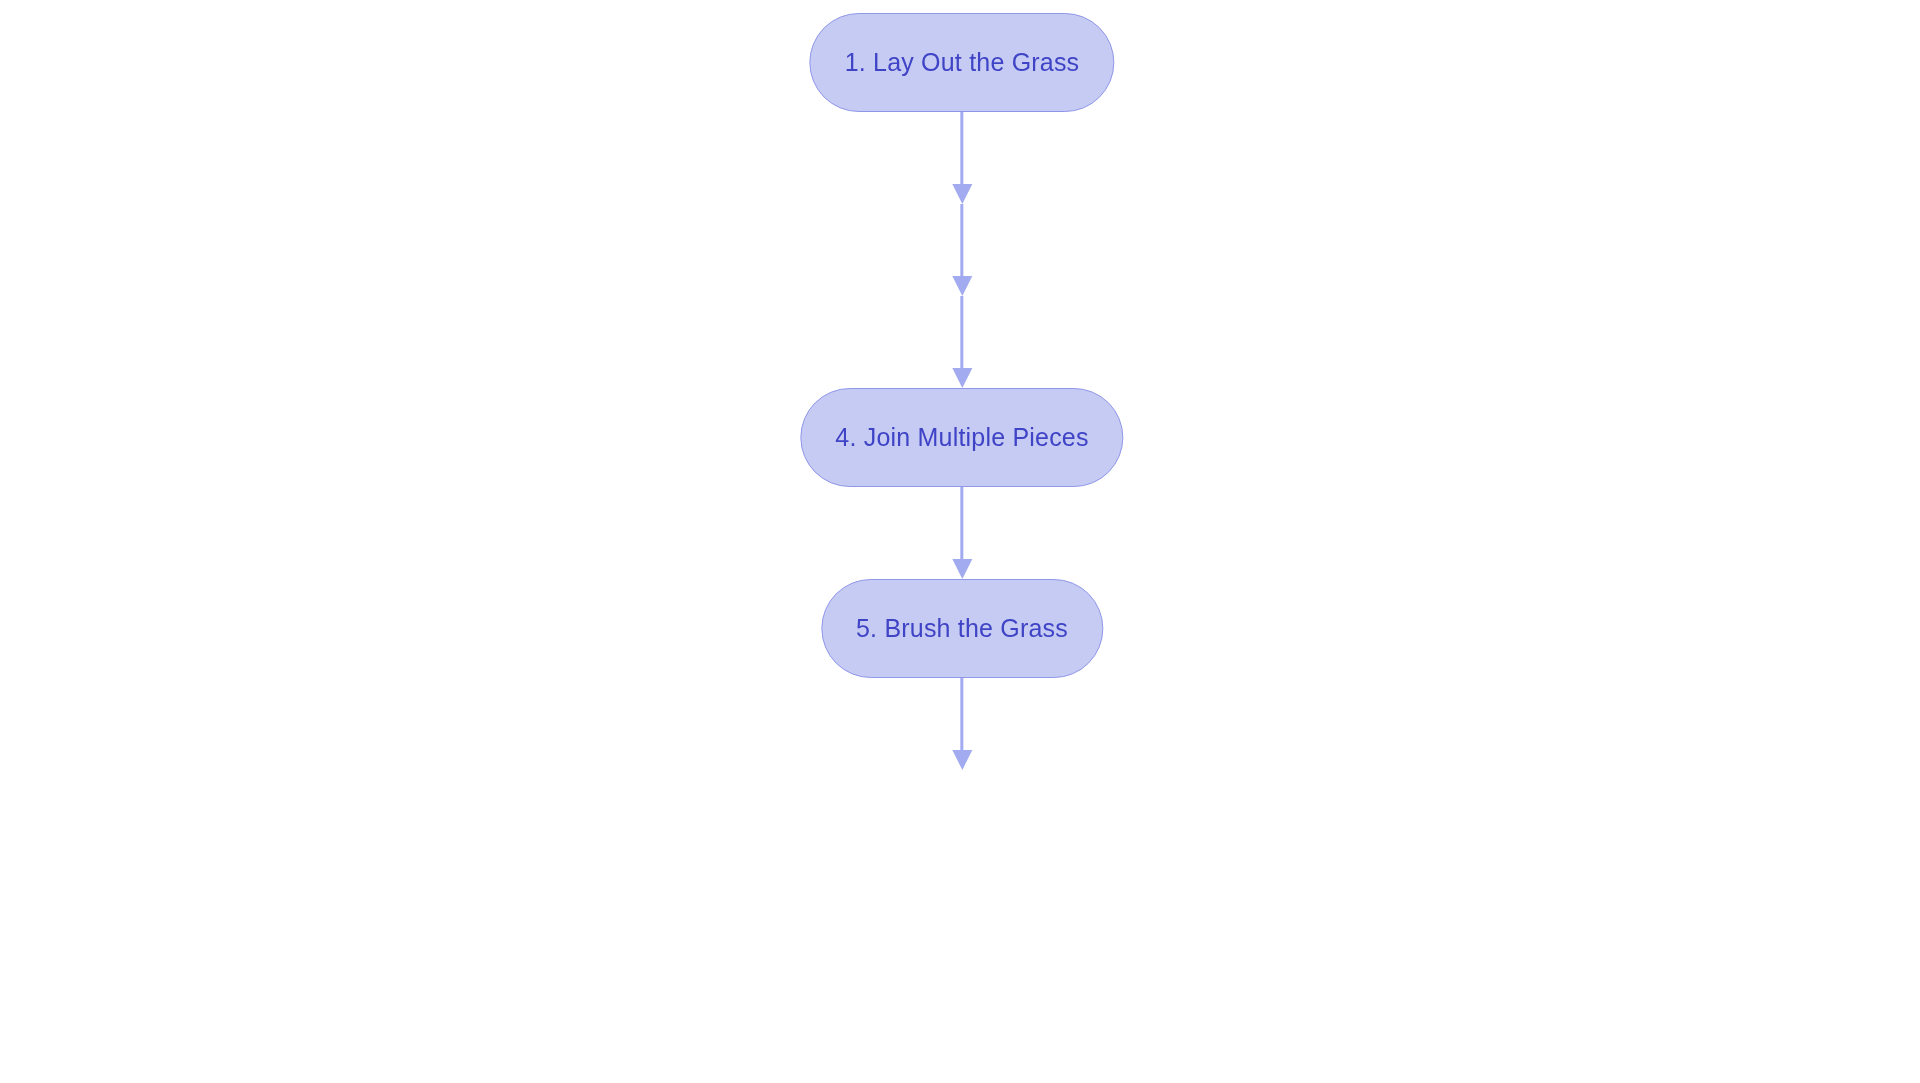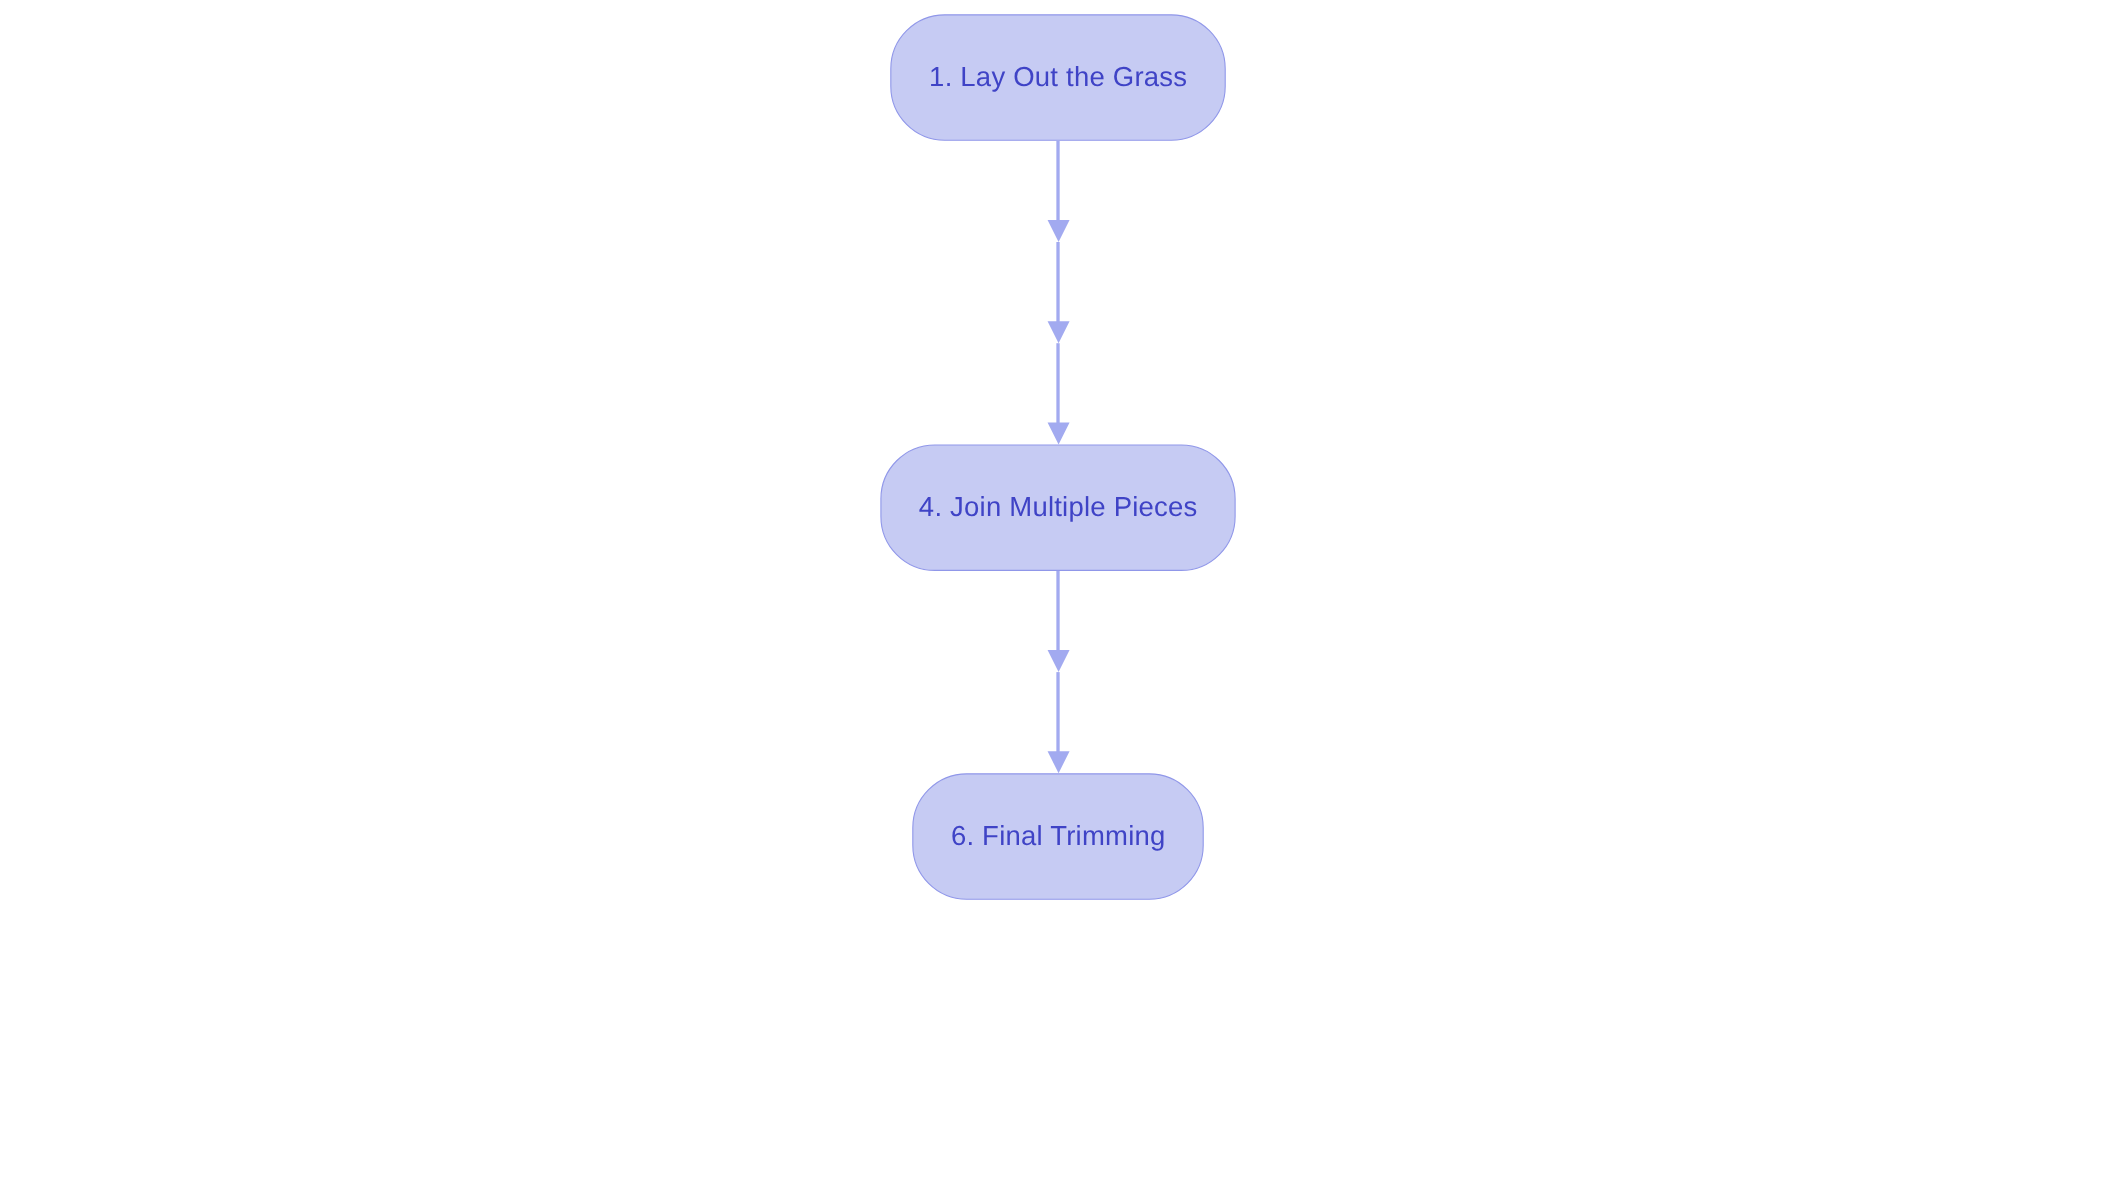--- a/index.html
+++ b/index.html
@@ -26,21 +26,21 @@
   .flow {
     position: absolute;
     top: 13px;
     left: 962px;
     transform: translateX(-50%);
     display: flex;
     flex-direction: column;
     align-items: center;
   }
   .node {
-    height: 115px;
+    height: 99px;
     padding: 0 34px;
     border-radius: 49.5px;
     border: 1.6px solid var(--node-border);
     background: var(--node-fill);
     color: var(--node-text);
     display: flex;
     align-items: center;
     justify-content: center;
     white-space: nowrap;
   }
@@ -98,24 +98,24 @@
 
     <div class="node">
       <span class="node-label">4. Join Multiple Pieces</span>
     </div>
 
     <div class="connector">
       <div class="line"></div>
       <div class="head"></div>
     </div>
 
+    <div class="node">
+      <span class="node-label">5. Brush the Grass</span>
+    </div>
 
     <div class="connector">
       <div class="line"></div>
       <div class="head"></div>
     </div>
 
-    <div class="node">
-      <span class="node-label">6. Final Trimming</span>
-    </div>
 
   </div>
 </div>
 
 </body></html>

